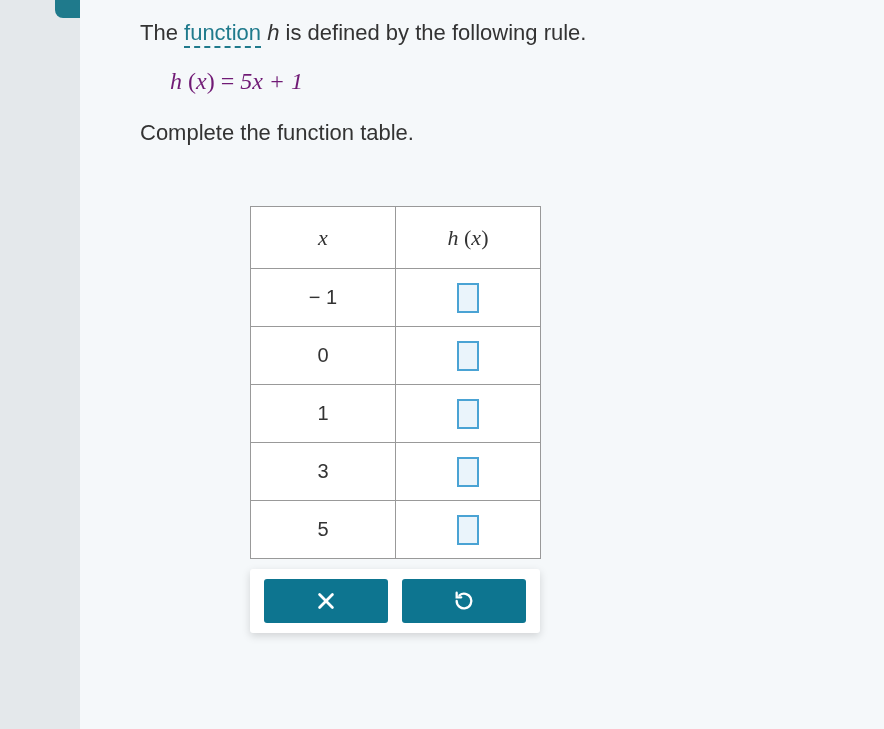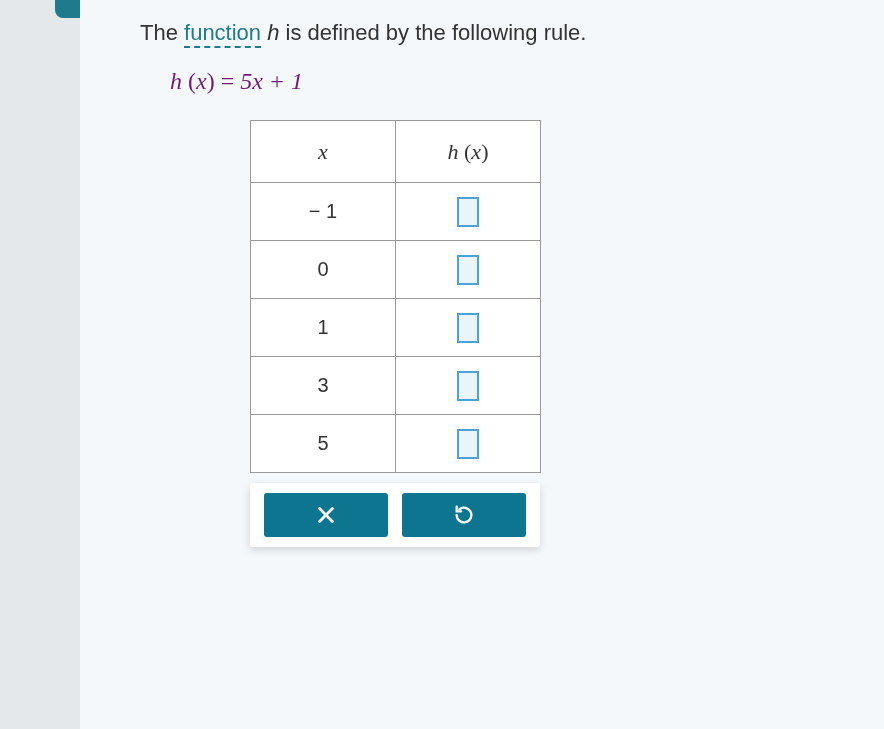--- a/index.html
+++ b/index.html
@@ -115,20 +115,21 @@
 <div class="content">
 
   <p class="intro-text">
     <span>The </span><span class="link-word">function</span><span> </span><span class="italic">h</span><span> is defined by the following rule.</span>
   </p>
 
   <p class="equation">
     <span>h</span><span class="eq-normal"> (</span><span>x</span><span class="eq-normal">) </span><span class="eq-normal">= </span><span>5x + 1</span>
   </p>
 
+  <p class="instruction">Complete the function table.</p>
 
   <div class="table-wrap">
     <table>
       <tbody>
           <tr>
         <td class="header">x</td>
         <td class="header">
           <span>h</span><span style="font-style:normal"> (</span><span>x</span><span style="font-style:normal">)</span>
         </td>
       </tr>

